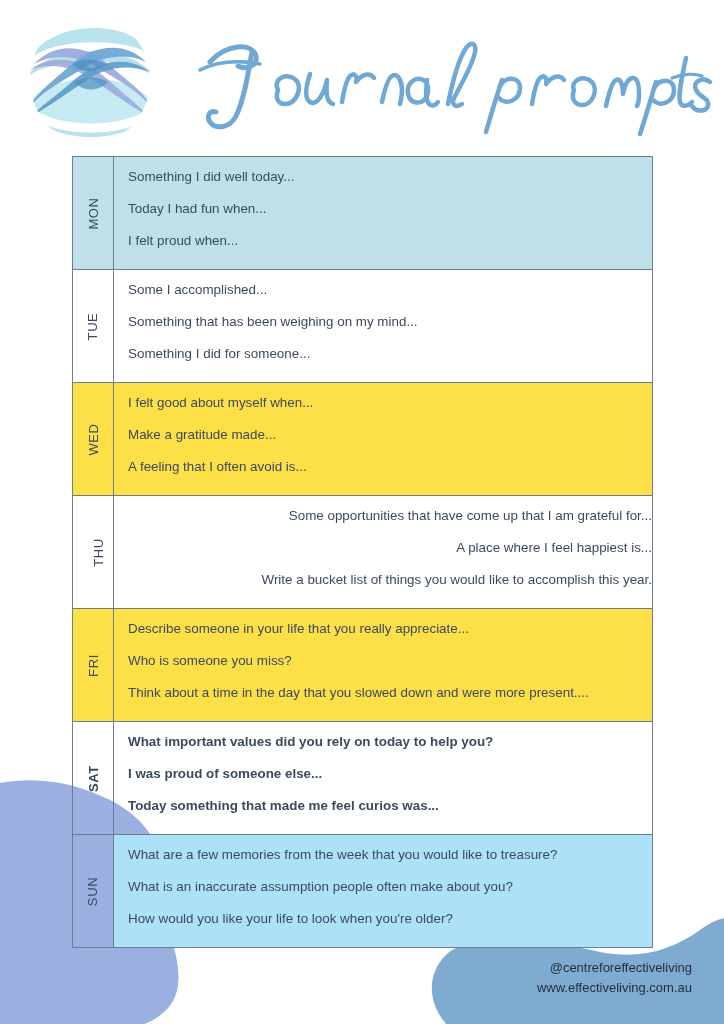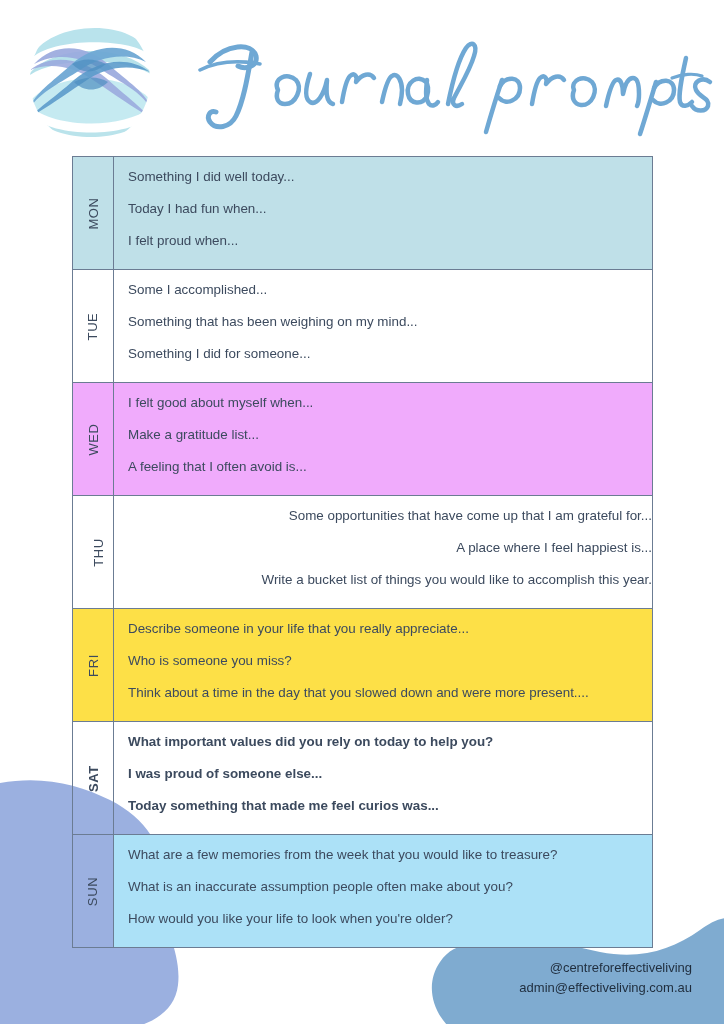--- a/index.html
+++ b/index.html
@@ -111,21 +111,21 @@
     color: #3c4a5e;
     margin: 0 0 18px 0;
     font-family: "Liberation Sans", sans-serif;
     white-space: nowrap;
   }
   .prompt-line:last-child { margin-bottom: 0; }
 
   
   .row-mon td { background-color: #bfe0e8; }
   .row-tue td { background-color: #ffffff; }
-  .row-wed td { background-color: #f0abfc; }
+  .row-wed td { background-color: #fde047; }
   .row-thu td { background-color: #ffffff; text-align: right; }
   .row-fri td { background-color: #fde047; }
   .row-sat td { background-color: transparent; font-weight: bold; }
   .row-sun td.prompt-cell { background-color: #ace1f7; }
   .row-sun td.day-cell { background-color: transparent; }
 
   
   .footer {
     position: absolute;
     left: 424px;
@@ -259,21 +259,21 @@
           <p class="prompt-line">Something I did for someone...</p>
         </td>
       </tr>
 
       <tr class="row-wed">
         <td class="day-cell">
           <span class="day-label">WED</span>
         </td>
         <td class="prompt-cell">
           <p class="prompt-line">I felt good about myself when...</p>
-          <p class="prompt-line">Make a gratitude list...</p>
+          <p class="prompt-line">Make a gratitude made...</p>
           <p class="prompt-line">A feeling that I often avoid is...</p>
         </td>
       </tr>
 
       <tr class="row-thu">
         <td class="day-cell">
           <span class="day-label">THU</span>
         </td>
         <td class="prompt-cell">
           <p class="prompt-line">Some opportunities that have come up that I am grateful for...</p>
@@ -312,16 +312,16 @@
           <p class="prompt-line">What are a few memories from the week that you would like to treasure?</p>
           <p class="prompt-line">What is an inaccurate assumption people often make about you?</p>
           <p class="prompt-line">How would you like your life to look when you're older?</p>
         </td>
       </tr>
     </tbody>
   </table>
 
   <div class="footer">
     <div>@centreforeffectiveliving</div>
-    <div>admin@effectiveliving.com.au</div>
+    <div>www.effectiveliving.com.au</div>
   </div>
 
 </div>
 
 </body></html>

